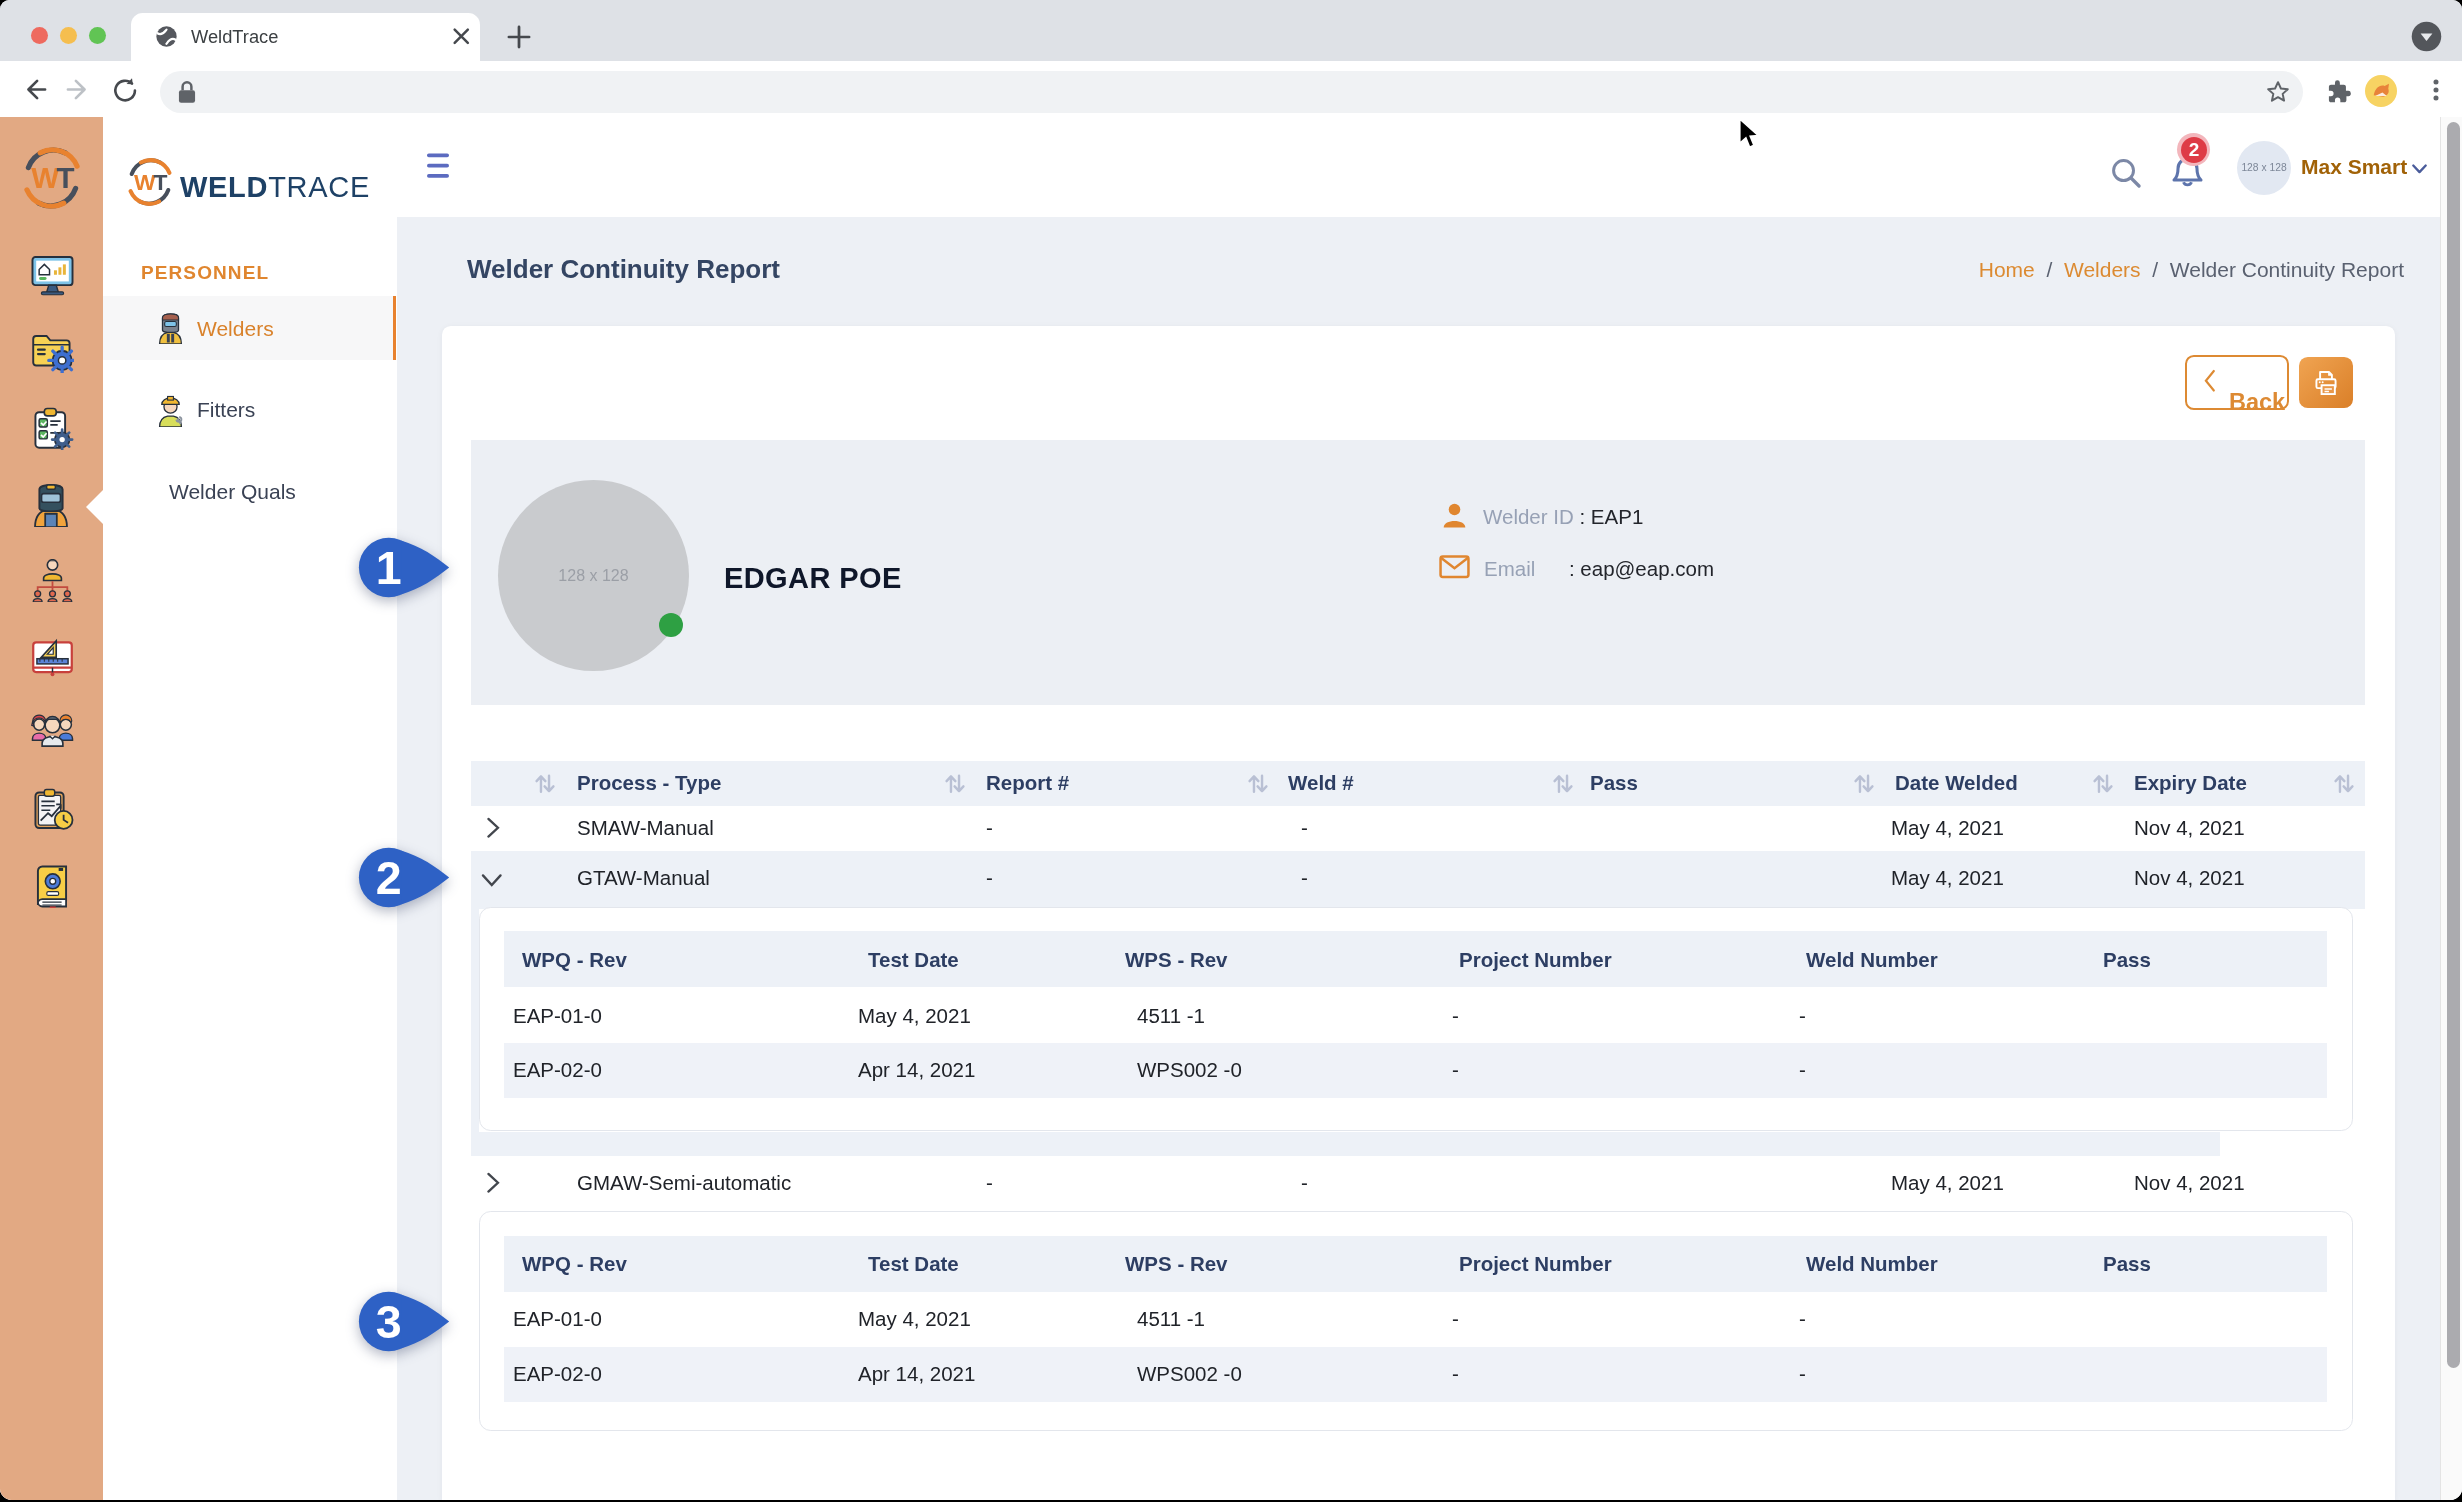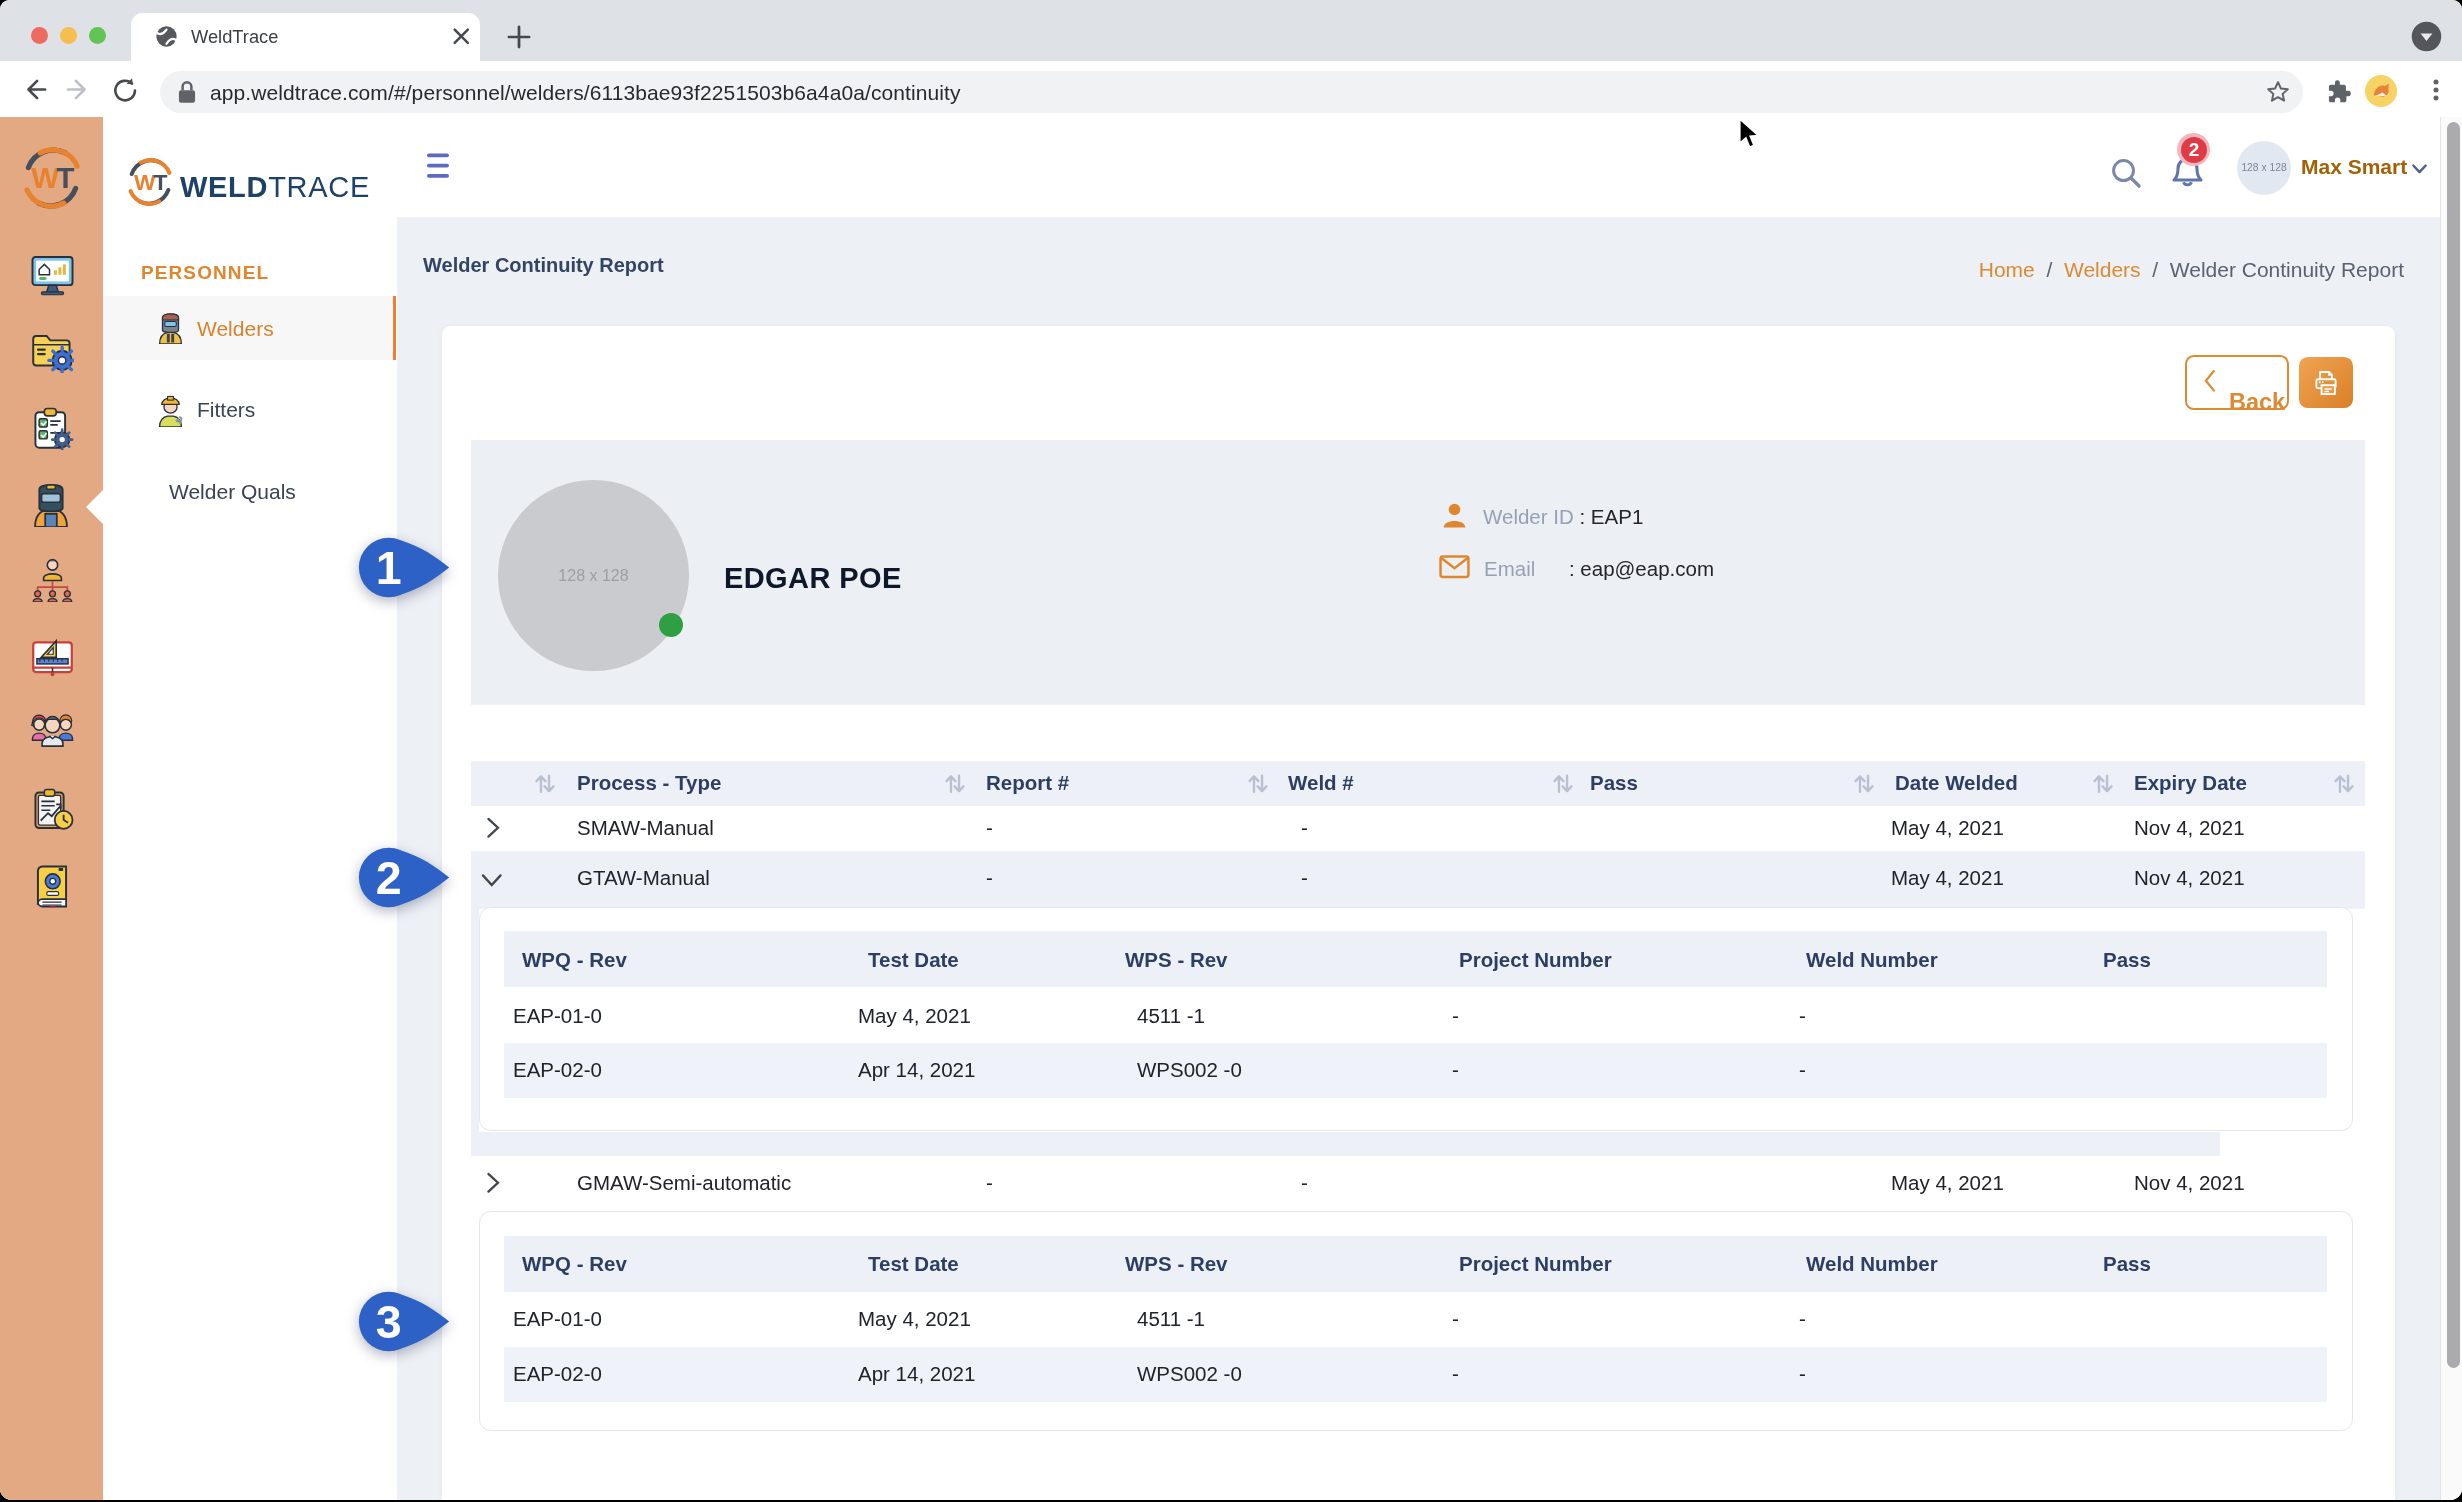--- a/index.html
+++ b/index.html
@@ -63,21 +63,20 @@
   <svg class="ab" style="left:111px;top:76px" width="29" height="29" viewBox="0 0 40 40">
     <path d="M33 20 A13.5 13.5 0 1 1 29 10.5" stroke="#46494e" stroke-width="3.6" fill="none" stroke-linecap="round"></path>
     <path d="M29 3 L30 11.5 L21.5 11 Z" fill="#46494e"></path>
   </svg>
   <div id="omnibox" class="ab"></div>
   
   <svg class="ab" style="left:176px;top:80px" width="22" height="25" viewBox="0 0 30 34">
     <rect x="4" y="14" width="22" height="17" rx="3" fill="#5F6368"></rect>
     <path d="M9 14 V9 a6 6 0 0 1 12 0 V14" stroke="#5F6368" stroke-width="3.4" fill="none"></path>
   </svg>
-  <div id="urltext" class="ab">app.weldtrace.com/#/personnel/welders/6113bae93f2251503b6a4a0a/continuity</div>
   
   <svg class="ab" style="left:2264px;top:78px" width="28" height="28" viewBox="0 0 24 24">
     <path d="M12 3.6 L14.5 9 L20.4 9.6 L16 13.6 L17.2 19.4 L12 16.4 L6.8 19.4 L8 13.6 L3.6 9.6 L9.5 9 Z" fill="none" stroke="#5F6368" stroke-width="1.7" stroke-linejoin="round"></path>
   </svg>
   
   <svg class="ab" style="left:2324px;top:78px" width="28" height="28" viewBox="0 0 24 24">
     <path d="M20.5 11h-1.7V7.6c0-1-.8-1.8-1.8-1.8h-3.4V4.1a2.1 2.1 0 0 0-4.2 0v1.7H6c-1 0-1.8.8-1.8 1.8V11h1.7a2.3 2.3 0 0 1 0 4.6H4.2v3.4c0 1 .8 1.8 1.8 1.8h3.4v-1.7a2.3 2.3 0 0 1 4.6 0v1.7h3.4c1 0 1.8-.8 1.8-1.8v-3.4h1.7a2.1 2.1 0 1 0-.4-4.6z" fill="#5F6368"></path>
   </svg>
   
   <svg class="ab" style="left:2365px;top:75px" width="32" height="32" viewBox="0 0 44 44">
@@ -260,21 +259,21 @@
     <path d="M18.5 37 a6 6 0 0 0 11 0" fill="none" stroke="#5D74AC" stroke-width="4"></path>
   </svg>
   <div class="ab" style="left:2177px;top:133px;width:33px;height:33px;border-radius:50%;background:#F3B6BC;"></div>
   <div class="ab" style="left:2181px;top:137px;width:26px;height:26px;border-radius:50%;background:#DE3B46;color:#fff;font-size:19px;font-weight:bold;text-align:center;line-height:26px;">2</div>
   <div class="ab" style="left:2237px;top:141px;width:54px;height:54px;border-radius:50%;background:#E2E8F2;color:#7D8798;font-size:10.3px;text-align:center;line-height:54px;">128 x 128</div>
   <div class="ab" style="left:2301px;top:155px;font-size:21px;color:#a16207;font-weight:700;">Max Smart</div>
   <svg class="ab" style="left:2411px;top:163px" width="17" height="11.7" viewBox="0 0 23 16">
     <path d="M3 3.5 L11.5 12.5 L20 3.5" stroke="#4A5C9B" stroke-width="3.2" fill="none" stroke-linecap="round" stroke-linejoin="round"></path>
   </svg>
   
-  <div class="ab" style="left:423px;top:254px;font-size:20px;font-weight:bold;color:#344563;">Welder Continuity Report</div>
+  <div class="ab" style="left:467px;top:254px;font-size:26px;font-weight:bold;color:#344563;">Welder Continuity Report</div>
   <div class="ab" style="left:1935px;top:258px;width:469px;font-size:21px;color:#5A6170;text-align:right;">
     <span style="color:#DC8A31;">Home</span>&nbsp; /&nbsp; <span style="color:#DC8A31;">Welders</span>&nbsp; /&nbsp; Welder Continuity Report</div>
 
   
   <div id="card" class="ab"></div>
   <div class="ab" style="left:2185px;top:355px;width:100px;height:51px;border:2.2px solid #DD8A33;border-radius:8.8px;background:#fff;"></div>
   <svg class="ab" style="left:2203px;top:369px" width="13" height="23.5" viewBox="0 0 18 32">
       <path d="M15 2.5 L4 16 L15 29.5" stroke="#DD8A33" stroke-width="3" fill="none" stroke-linecap="round"></path>
     </svg>
   <div class="ab" style="left:2229px;top:369px;font-size:23.5px;font-weight:bold;color:#DD8A33;margin-top:20px;">Back</div>

